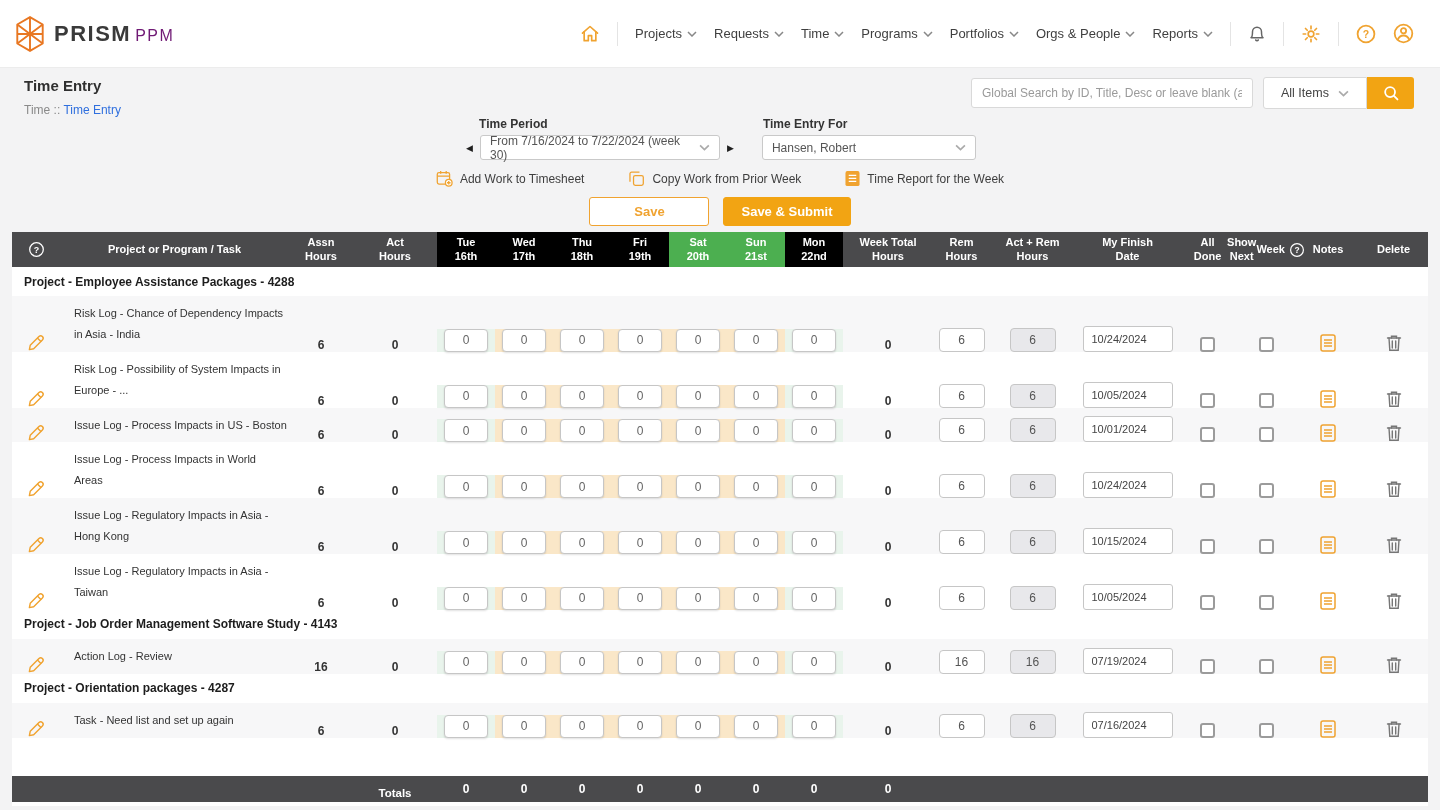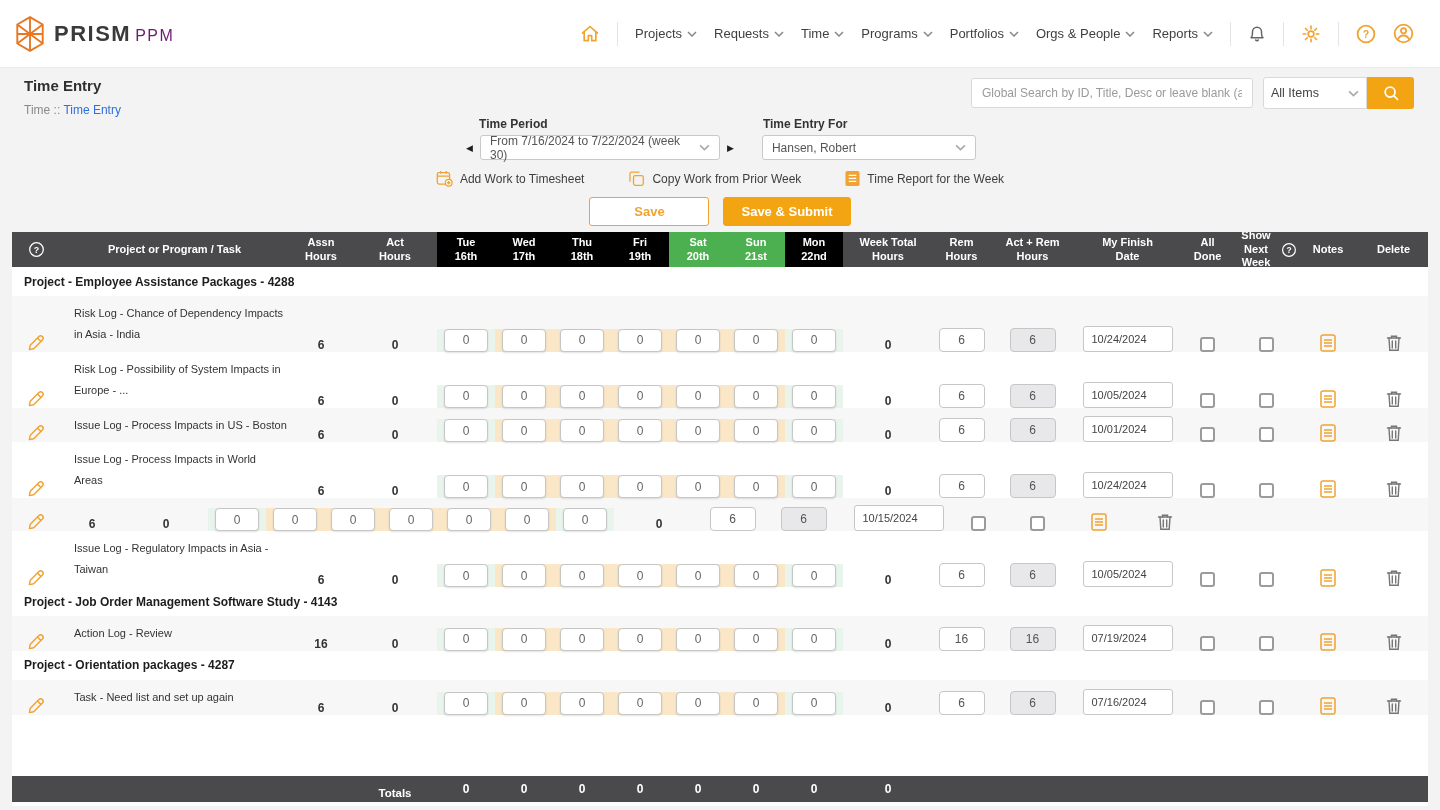--- a/index.html
+++ b/index.html
@@ -24,21 +24,21 @@
   .subband{padding:9px 26px 0 24px;display:flex;justify-content:space-between;align-items:flex-start;}
   .page-title{font-size:15px;font-weight:bold;color:#2f2f2f;margin:0;}
   .crumb{font-size:12px;margin-top:9px;}
   .crumb .root,.crumb .sep{color:#8a8a8a;}
   .crumb .cur{color:#2f6fde;cursor:pointer;}
   .searchgrp{display:flex;align-items:center;}
   .search-input{width:282px;height:30px;border:1px solid #d9d9d9;border-radius:3px;padding:0 10px;
     font-size:12px;color:#555;background:#fff;margin-right:10px;font-family:inherit;}
   .search-input::placeholder{color:#9a9a9a;}
   .scope{width:104px;height:32px;border:1px solid #d9d9d9;border-radius:3px 0 0 3px;background:#fff;
-    display:flex;align-items:center;justify-content:space-between;padding:0 7px;font-size:12.5px;color:#444;cursor:pointer;}
+    display:flex;align-items:center;justify-content:space-between;padding:0 17px;font-size:12.5px;color:#444;cursor:pointer;}
   .search-btn{width:47px;height:32px;background:#F2A413;border:none;border-radius:0 3px 3px 0;
     display:flex;align-items:center;justify-content:center;cursor:pointer;}
   
   .controls{display:flex;flex-direction:column;align-items:center;}
   .selrow{display:flex;gap:26px;align-items:flex-start;}
   .selstack{display:flex;flex-direction:column;}
   .sel-label{font-size:12px;font-weight:bold;color:#333;margin:0 0 4px 15px;}
   .sel-label2{font-size:12px;font-weight:bold;color:#333;margin:0 0 4px 1px;}
   .selwrap{display:flex;align-items:center;gap:5px;}
   .selectbox{height:25px;border:1px solid #c9c9c9;border-radius:3px;background:#fff;display:flex;
@@ -55,21 +55,21 @@
   .tablewrap{margin:6px 12px 0;background:#fff;height:574px;display:flex;flex-direction:column;overflow:hidden;}
   .thead{display:flex;background:#4A4A4C;height:35px;flex:none;}
   .hcell{flex:none;display:flex;flex-direction:column;align-items:center;justify-content:center;
     color:#fff;font-size:11px;font-weight:bold;line-height:1.25;height:100%;text-align:center;}
   .hdr-orange{background:#000000;}
   .hdr-green{background:#4CAF50;}
   .c-edit{width:48px;} .c-task{width:229px;} .c-assn{width:64px;} .c-act{width:84px;}
   .c-day{width:58px;} .c-week{width:90px;} .c-rem{width:57px;} .c-actrem{width:85px;}
   .c-date{width:105px;} .c-done{width:55px;} .c-next{width:62px;} .c-notes{width:62px;} .c-del{width:69px;}
   .hnext{flex-direction:row;gap:4px;}
-  .hnext .twoline{display:flex;flex-direction:column;align-items:center;}
+  .hnext .twoline{display:flex;flex-direction:row;align-items:center;}
   .tbody{flex:none;}
   .grow{display:flex;align-items:center;height:29px;padding-left:12px;font-size:12px;font-weight:bold;color:#1d1d1d;background:#fff;}
   .trow{display:flex;align-items:flex-end;min-height:33px;background:#fff;}
   .trow.alt{background:#f7f7f8;}
   .cell{flex:none;display:flex;align-items:center;justify-content:center;}
   .c-task.cell{justify-content:flex-start;padding:7px 2px 7px 14px;font-size:11px;color:#333;line-height:1.9;}
   .num{font-size:12px;font-weight:bold;color:#333;}
   .dayslot{display:contents;}
   .tint-green{background:#E9F4EC;}
   .tint-orange{background:#FAE7C8;}
@@ -597,20 +597,21 @@
   </div>
       <div class="trow alt">
     <div class="cell c-edit">
       <span class="icon-btn">
         <svg width="19" height="19" viewBox="0 0 20 20" fill="none" stroke="#F0A330" stroke-width="1.5" stroke-linejoin="round" stroke-linecap="round">
           <path d="M12.6 3.8a2.4 2.4 0 013.6 3.6L7 16.6l-4.5.9.9-4.5z"></path>
               <path d="M11.2 5.6l3.2 3.2"></path>
         </svg>
       </span>
     </div>
+    <div class="cell c-task">Issue Log - Regulatory Impacts in Asia - Hong Kong</div>
     <div class="cell c-assn num">6</div>
     <div class="cell c-act num">0</div>
     <div class="dayslot"><div class="cell c-day tint-green">
             <input class="day-input" value="0" style="">
           </div><div class="cell c-day tint-orange">
             <input class="day-input" value="0" style="">
           </div><div class="cell c-day tint-orange">
             <input class="day-input" value="0" style="">
           </div><div class="cell c-day tint-orange">
             <input class="day-input" value="0" style="">

